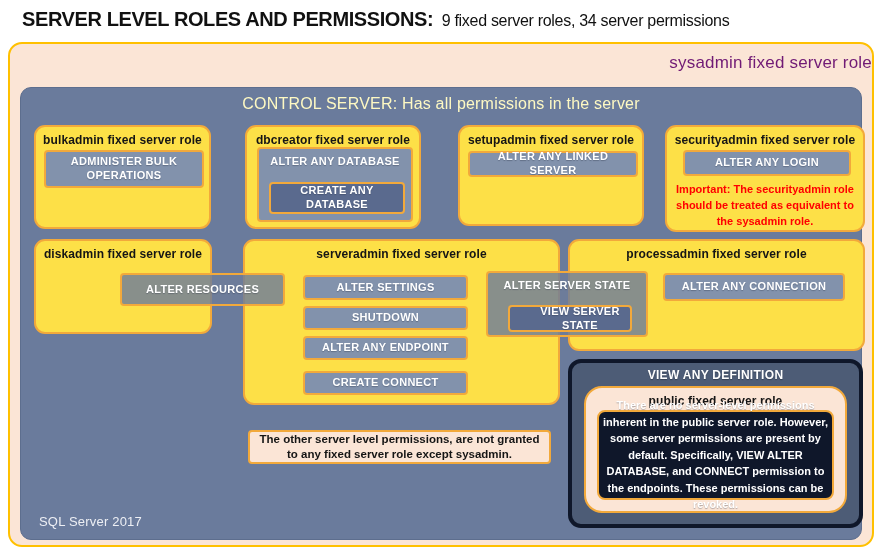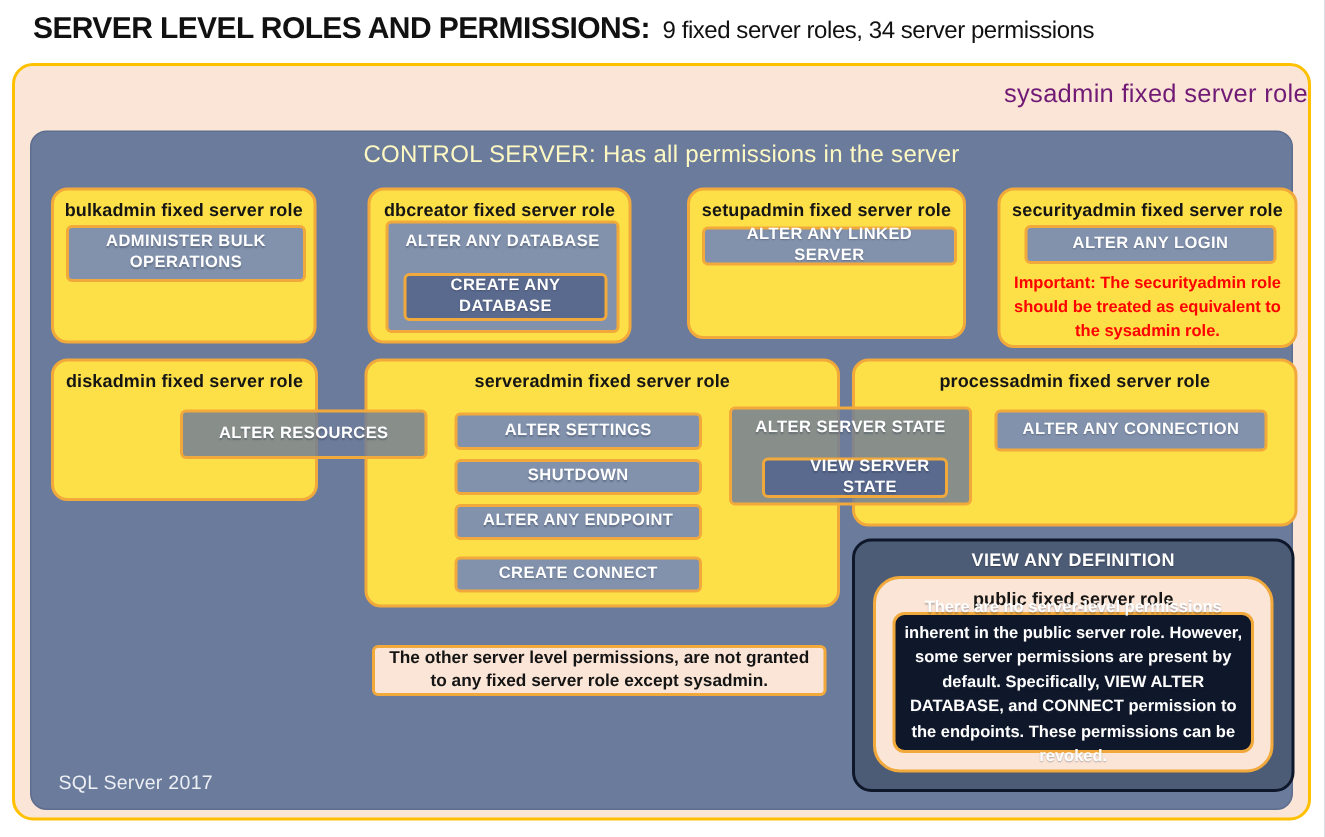--- a/index.html
+++ b/index.html
@@ -38,21 +38,21 @@
     color:#FF0000; font-size:11px; font-weight:bold; line-height:1.45; }
 
   
   .note-box { position:absolute; left:227px; top:342px; width:303px; height:34px;
     background:#FBE5D6; border:2px solid #F2A93B; border-radius:4px;
     display:flex; align-items:center; justify-content:center;
     font-size:11.5px; font-weight:bold; color:#151515; text-align:center; line-height:1.3; padding:2px 6px; }
 
   
   .dark-box { position:absolute; left:547px; top:271px; width:295px; height:169px;
-    background:#4D5C76; border:2px solid #0f172a; border-radius:13px; }
+    background:#4D5C76; border:4px solid #0f172a; border-radius:13px; }
   .dark-box-label { text-align:center; color:#ffffff; font-size:12px; font-weight:bold;
     padding-top:5px; letter-spacing:0.3px; text-shadow:0 1px 1px rgba(0,0,0,0.3); }
   .public-box { position:absolute; left:12px; right:12px; top:23px; bottom:11px;
     background:#FBE5D6; border:2px solid #F2A93B; border-radius:18px; }
   .public-desc { position:absolute; left:11px; right:11px; top:22px; bottom:11px;
     background:#0f172a; border:2px solid #F2A93B; border-radius:8px;
     color:#ffffff; font-size:11px; font-weight:bold; text-align:center; line-height:1.5;
     display:flex; align-items:center; justify-content:center; padding:3px 3px;
     text-shadow:0 1px 1px rgba(40,50,70,0.35); }
 

